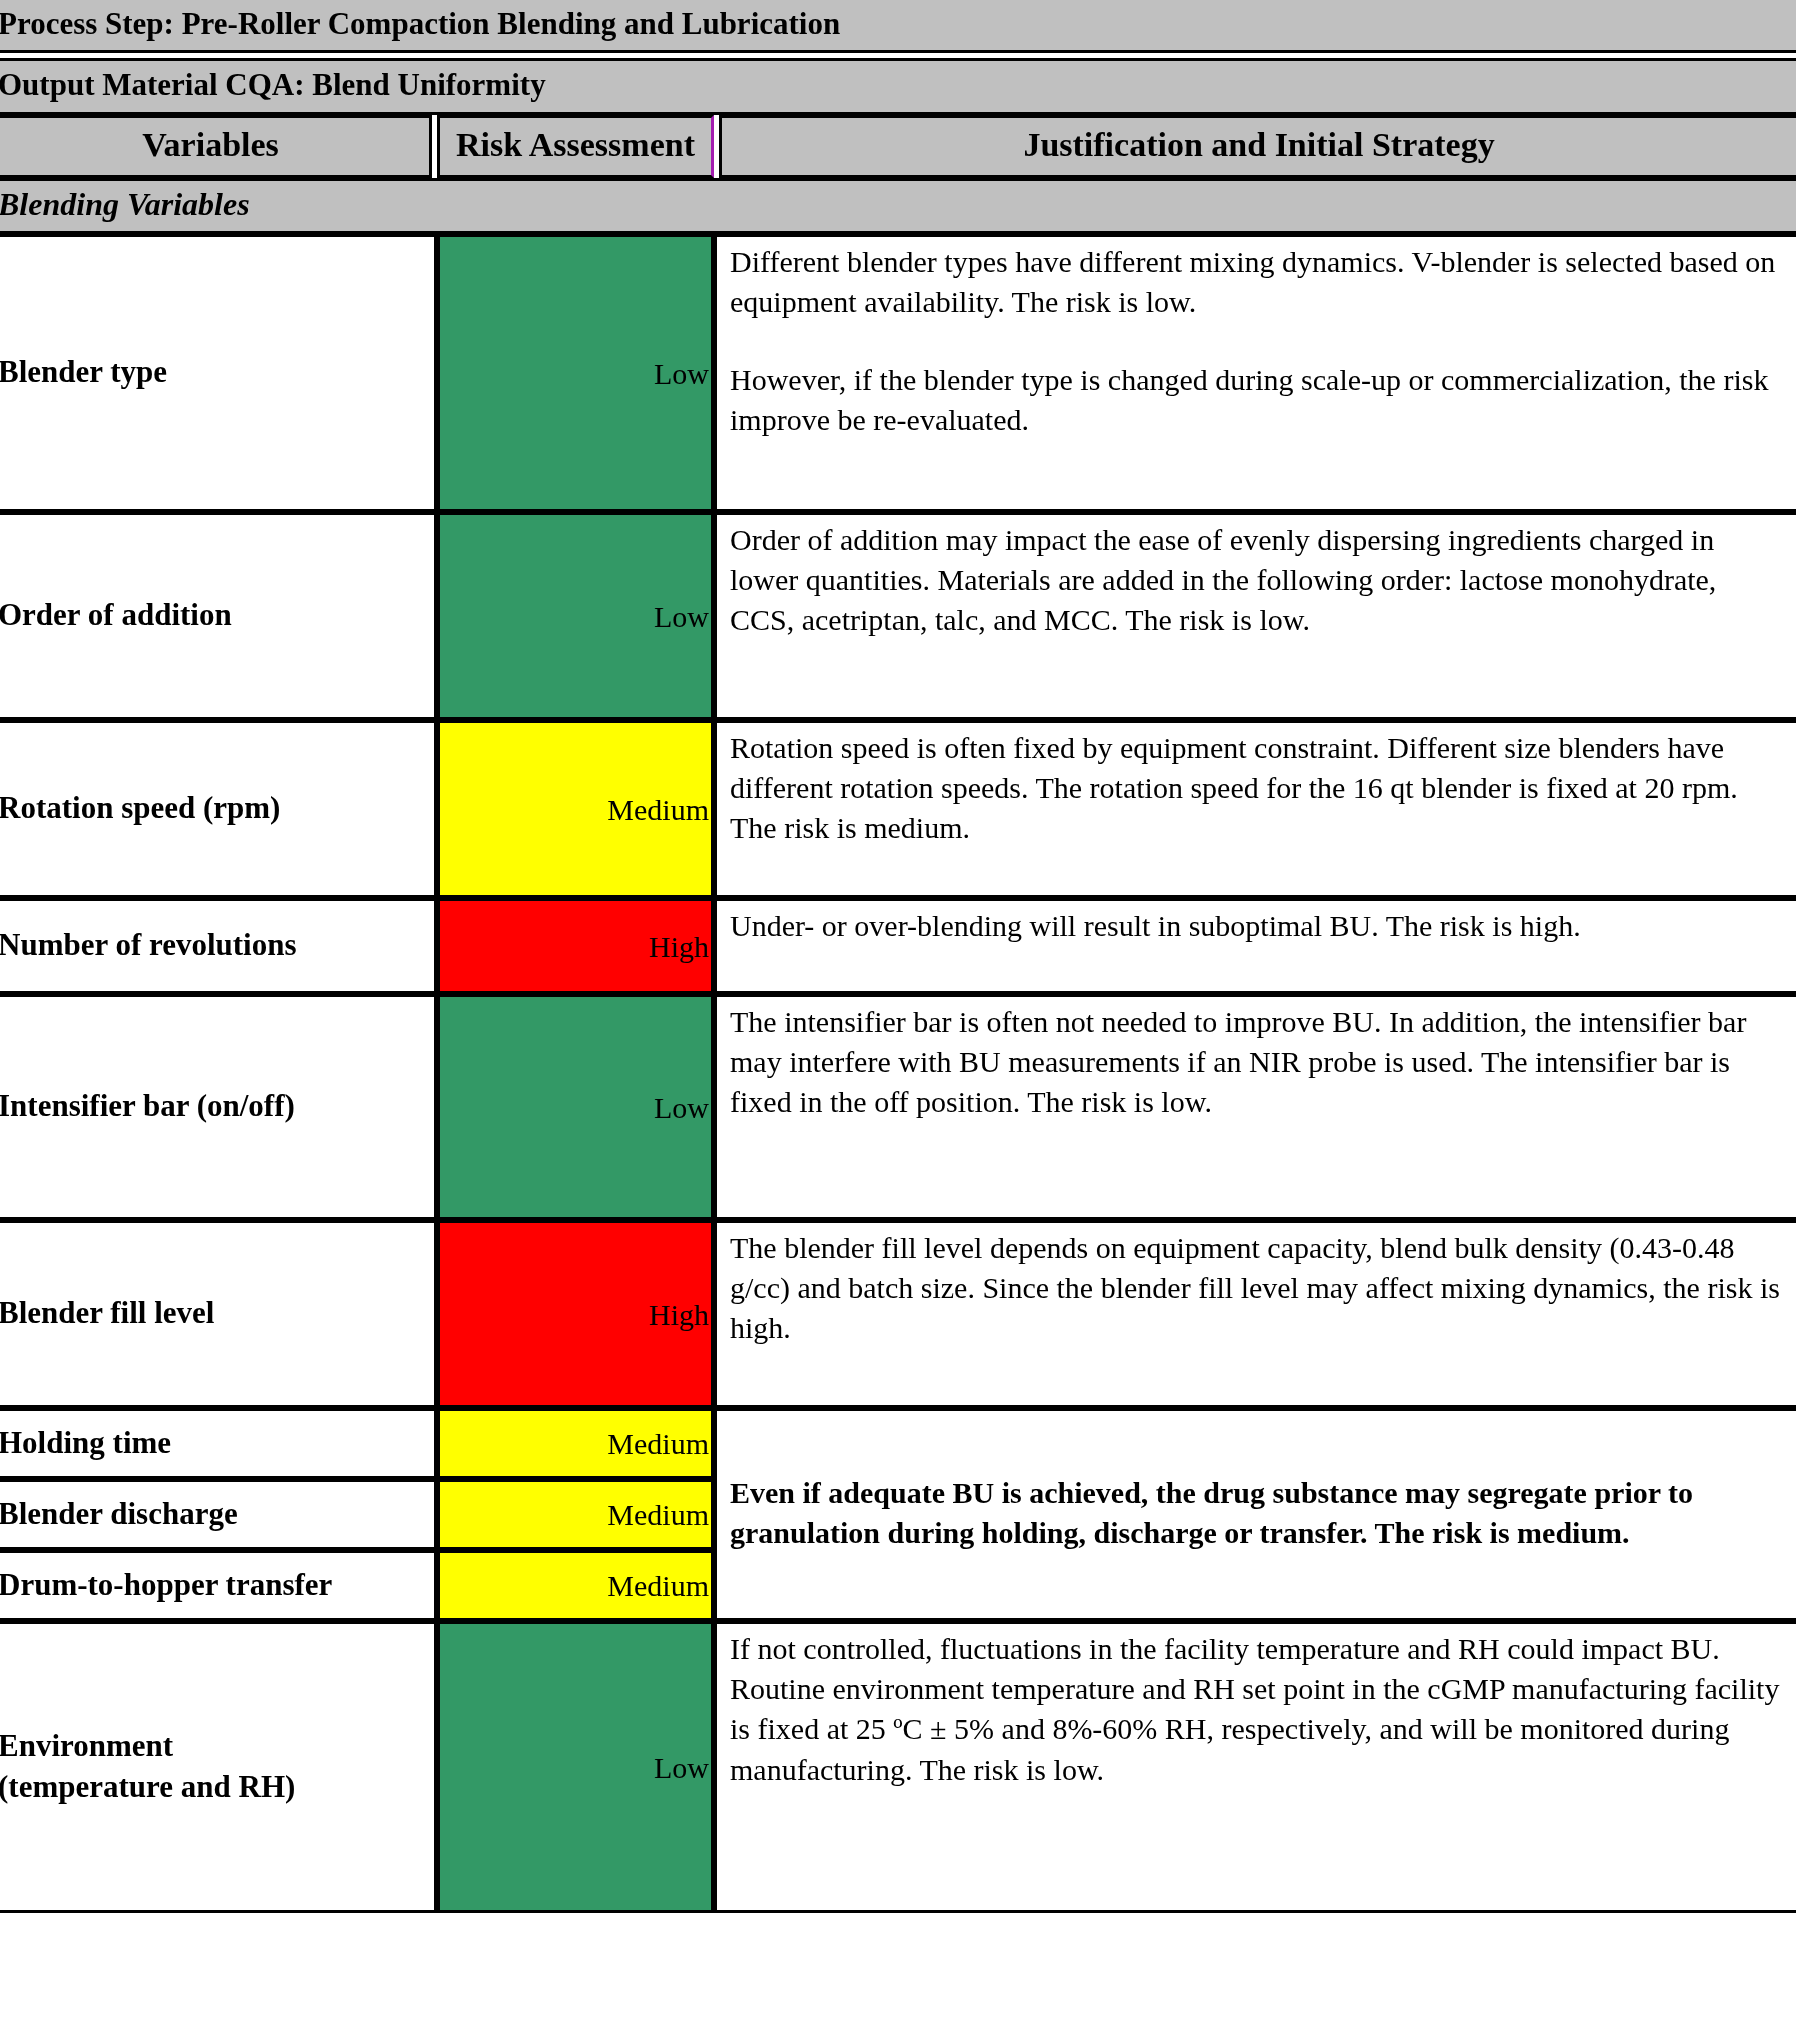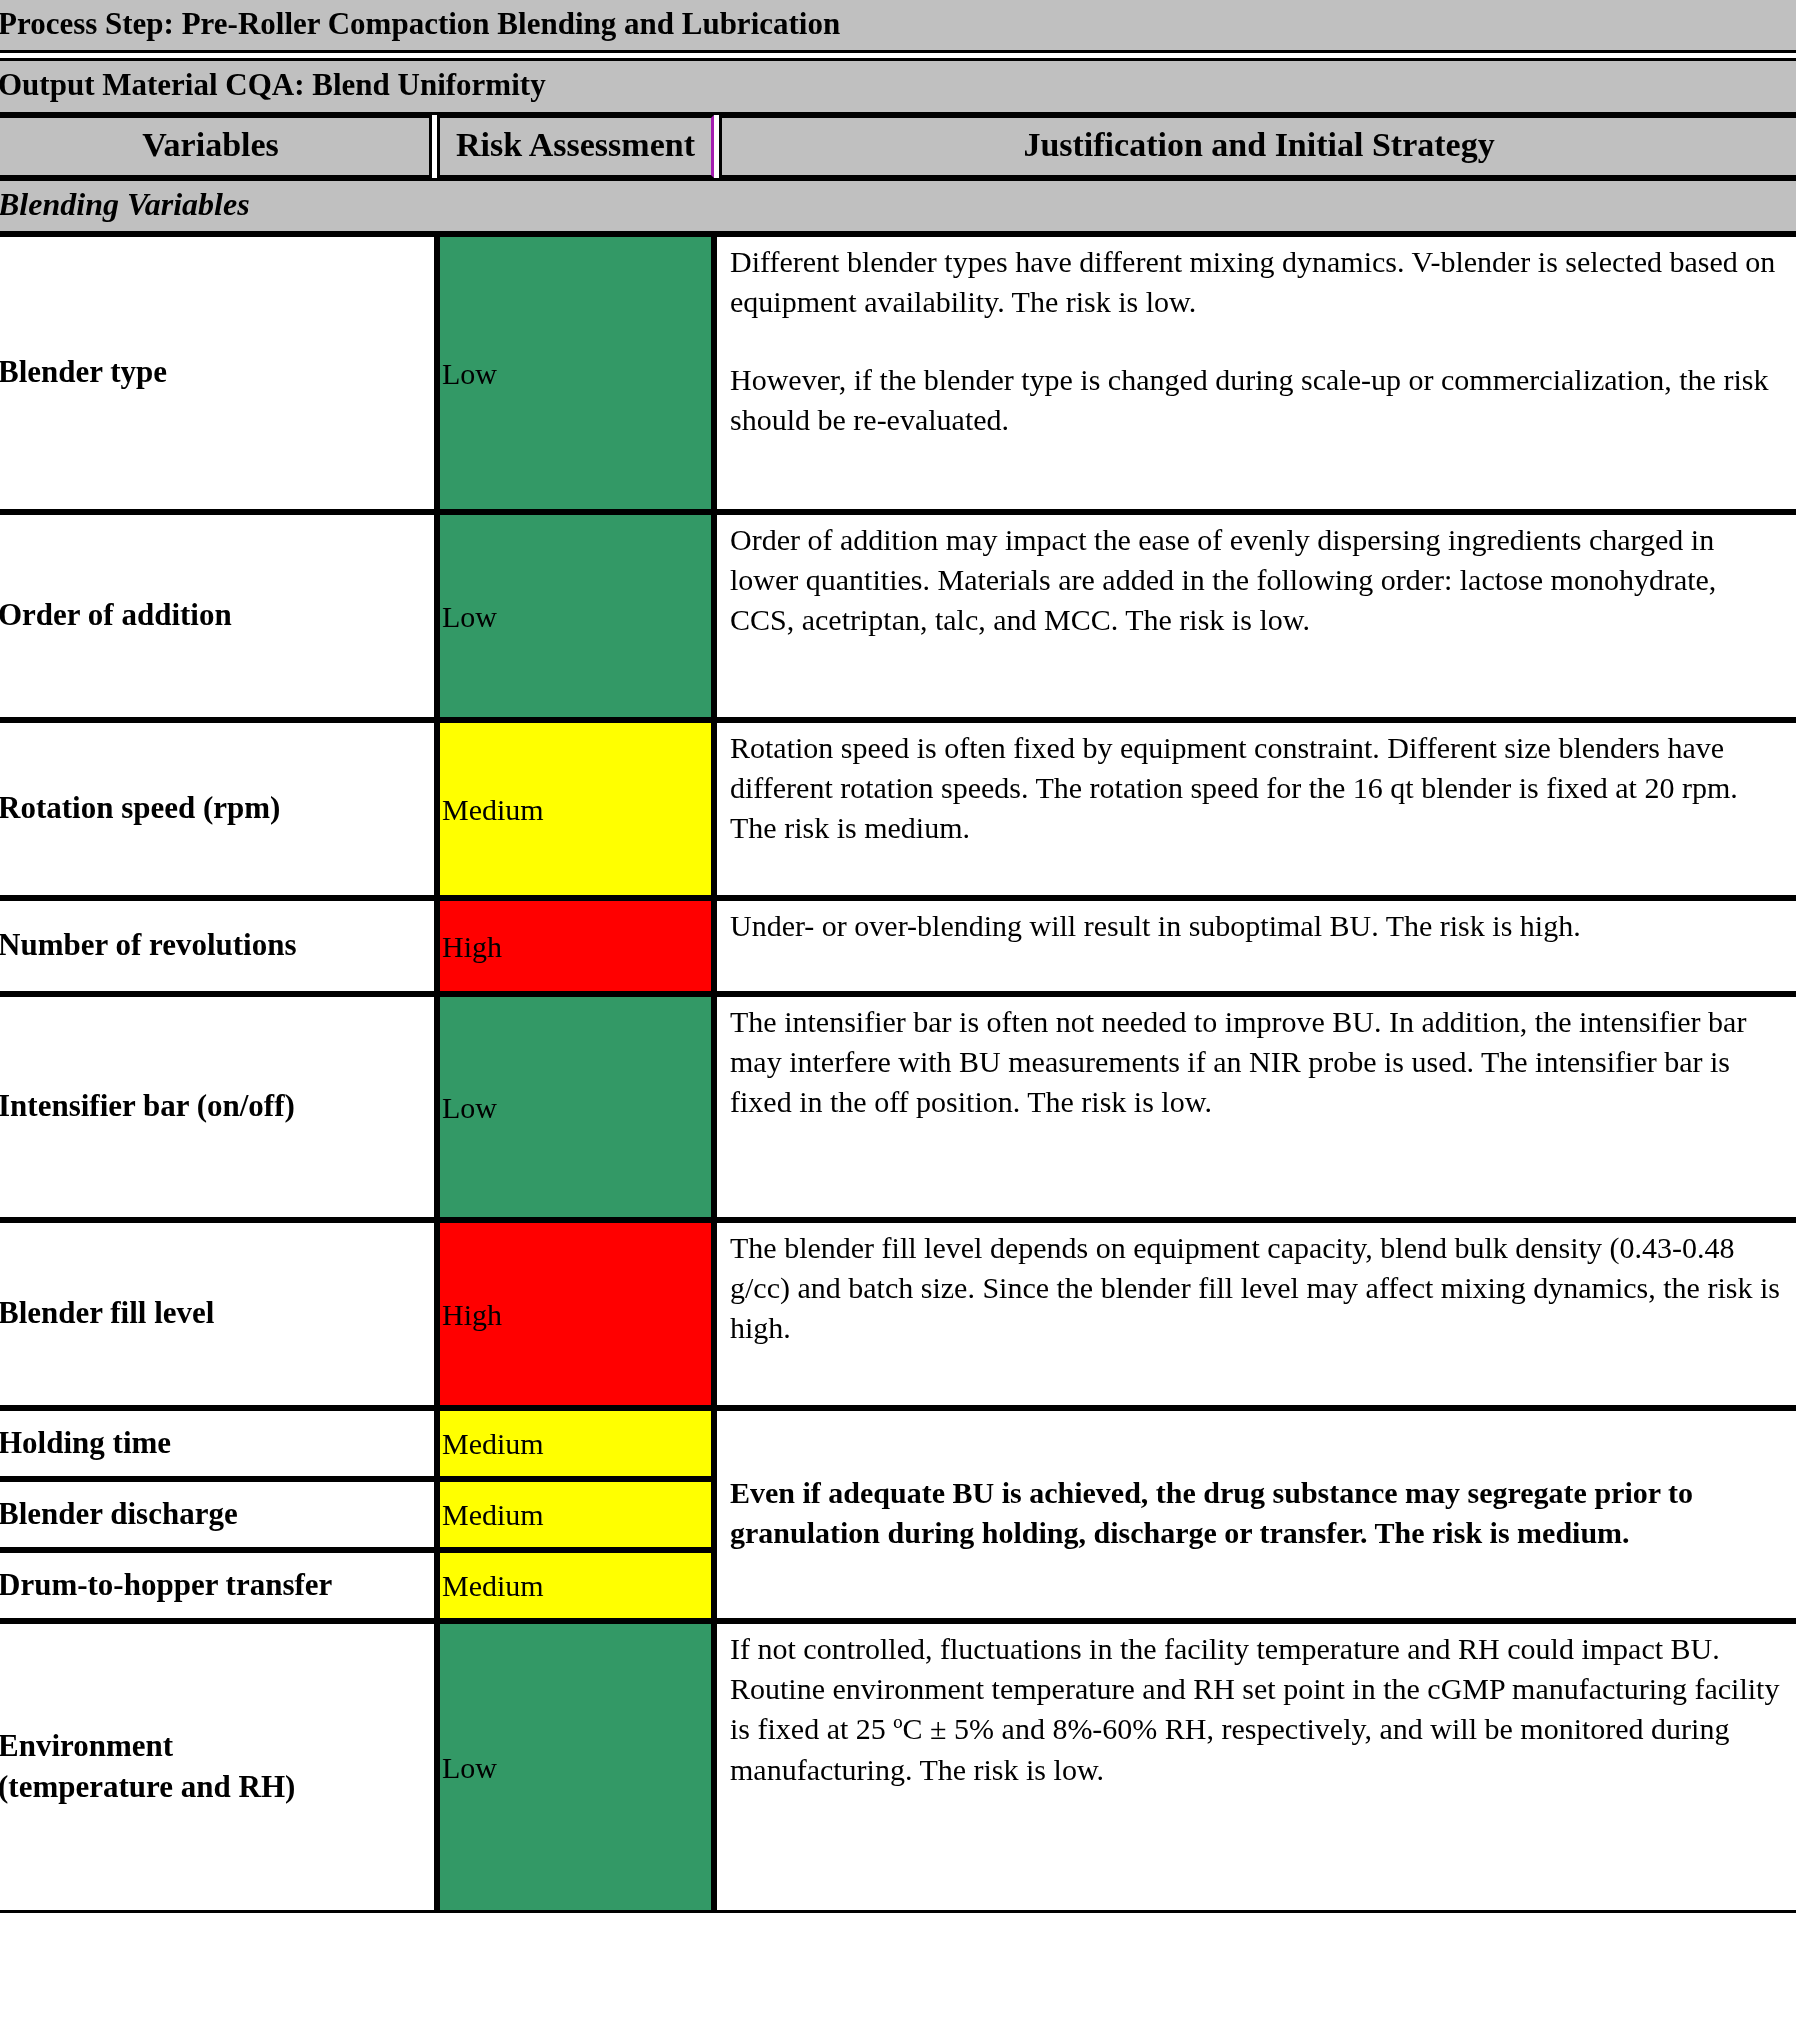--- a/index.html
+++ b/index.html
@@ -87,21 +87,21 @@
   .var-cell {
     font-weight: bold;
     font-size: 31px;
     padding: 6px 8px 8px 6px;
     border-top: 3px solid #000;
     border-bottom: 3px solid #000;
     border-right: 3px solid #000;
     line-height: 1.35;
   }
   .risk-cell {
-    text-align: left;
+    text-align: right;
     font-size: 30px;
     padding: 4px 2px;
     border-top: 3px solid #000;
     border-bottom: 3px solid #000;
     border-left: 3px solid #000;
     border-right: 3px solid #000;
   }
   .just-cell {
     padding: 5px 10px 8px 13px;
     border-top: 3px solid #000;
@@ -151,21 +151,21 @@
 
     <tr>
       <td class="section-banner" colspan="5">Blending Variables</td>
     </tr>
 
     <tr>
       <td class="var-cell" colspan="2" style="height:258px">Blender type</td>
       <td class="risk-cell" style="background:#339966">Low</td>
       <td class="just-cell" colspan="2">
         <p>Different blender types have different mixing dynamics. V-blender is selected based on equipment availability. The risk is low.</p>
-        <p>However, if the blender type is changed during scale-up or commercialization, the risk should be re-evaluated.</p>
+        <p>However, if the blender type is changed during scale-up or commercialization, the risk improve be re-evaluated.</p>
       </td>
     </tr>
 
     <tr>
       <td class="var-cell" colspan="2" style="height:188px">Order of addition</td>
       <td class="risk-cell" style="background:#339966">Low</td>
       <td class="just-cell" colspan="2">
         <p>Order of addition may impact the ease of evenly dispersing ingredients charged in lower quantities. Materials are added in the following order: lactose monohydrate, CCS, acetriptan, talc, and MCC. The risk is low.</p>
       </td>
     </tr>

